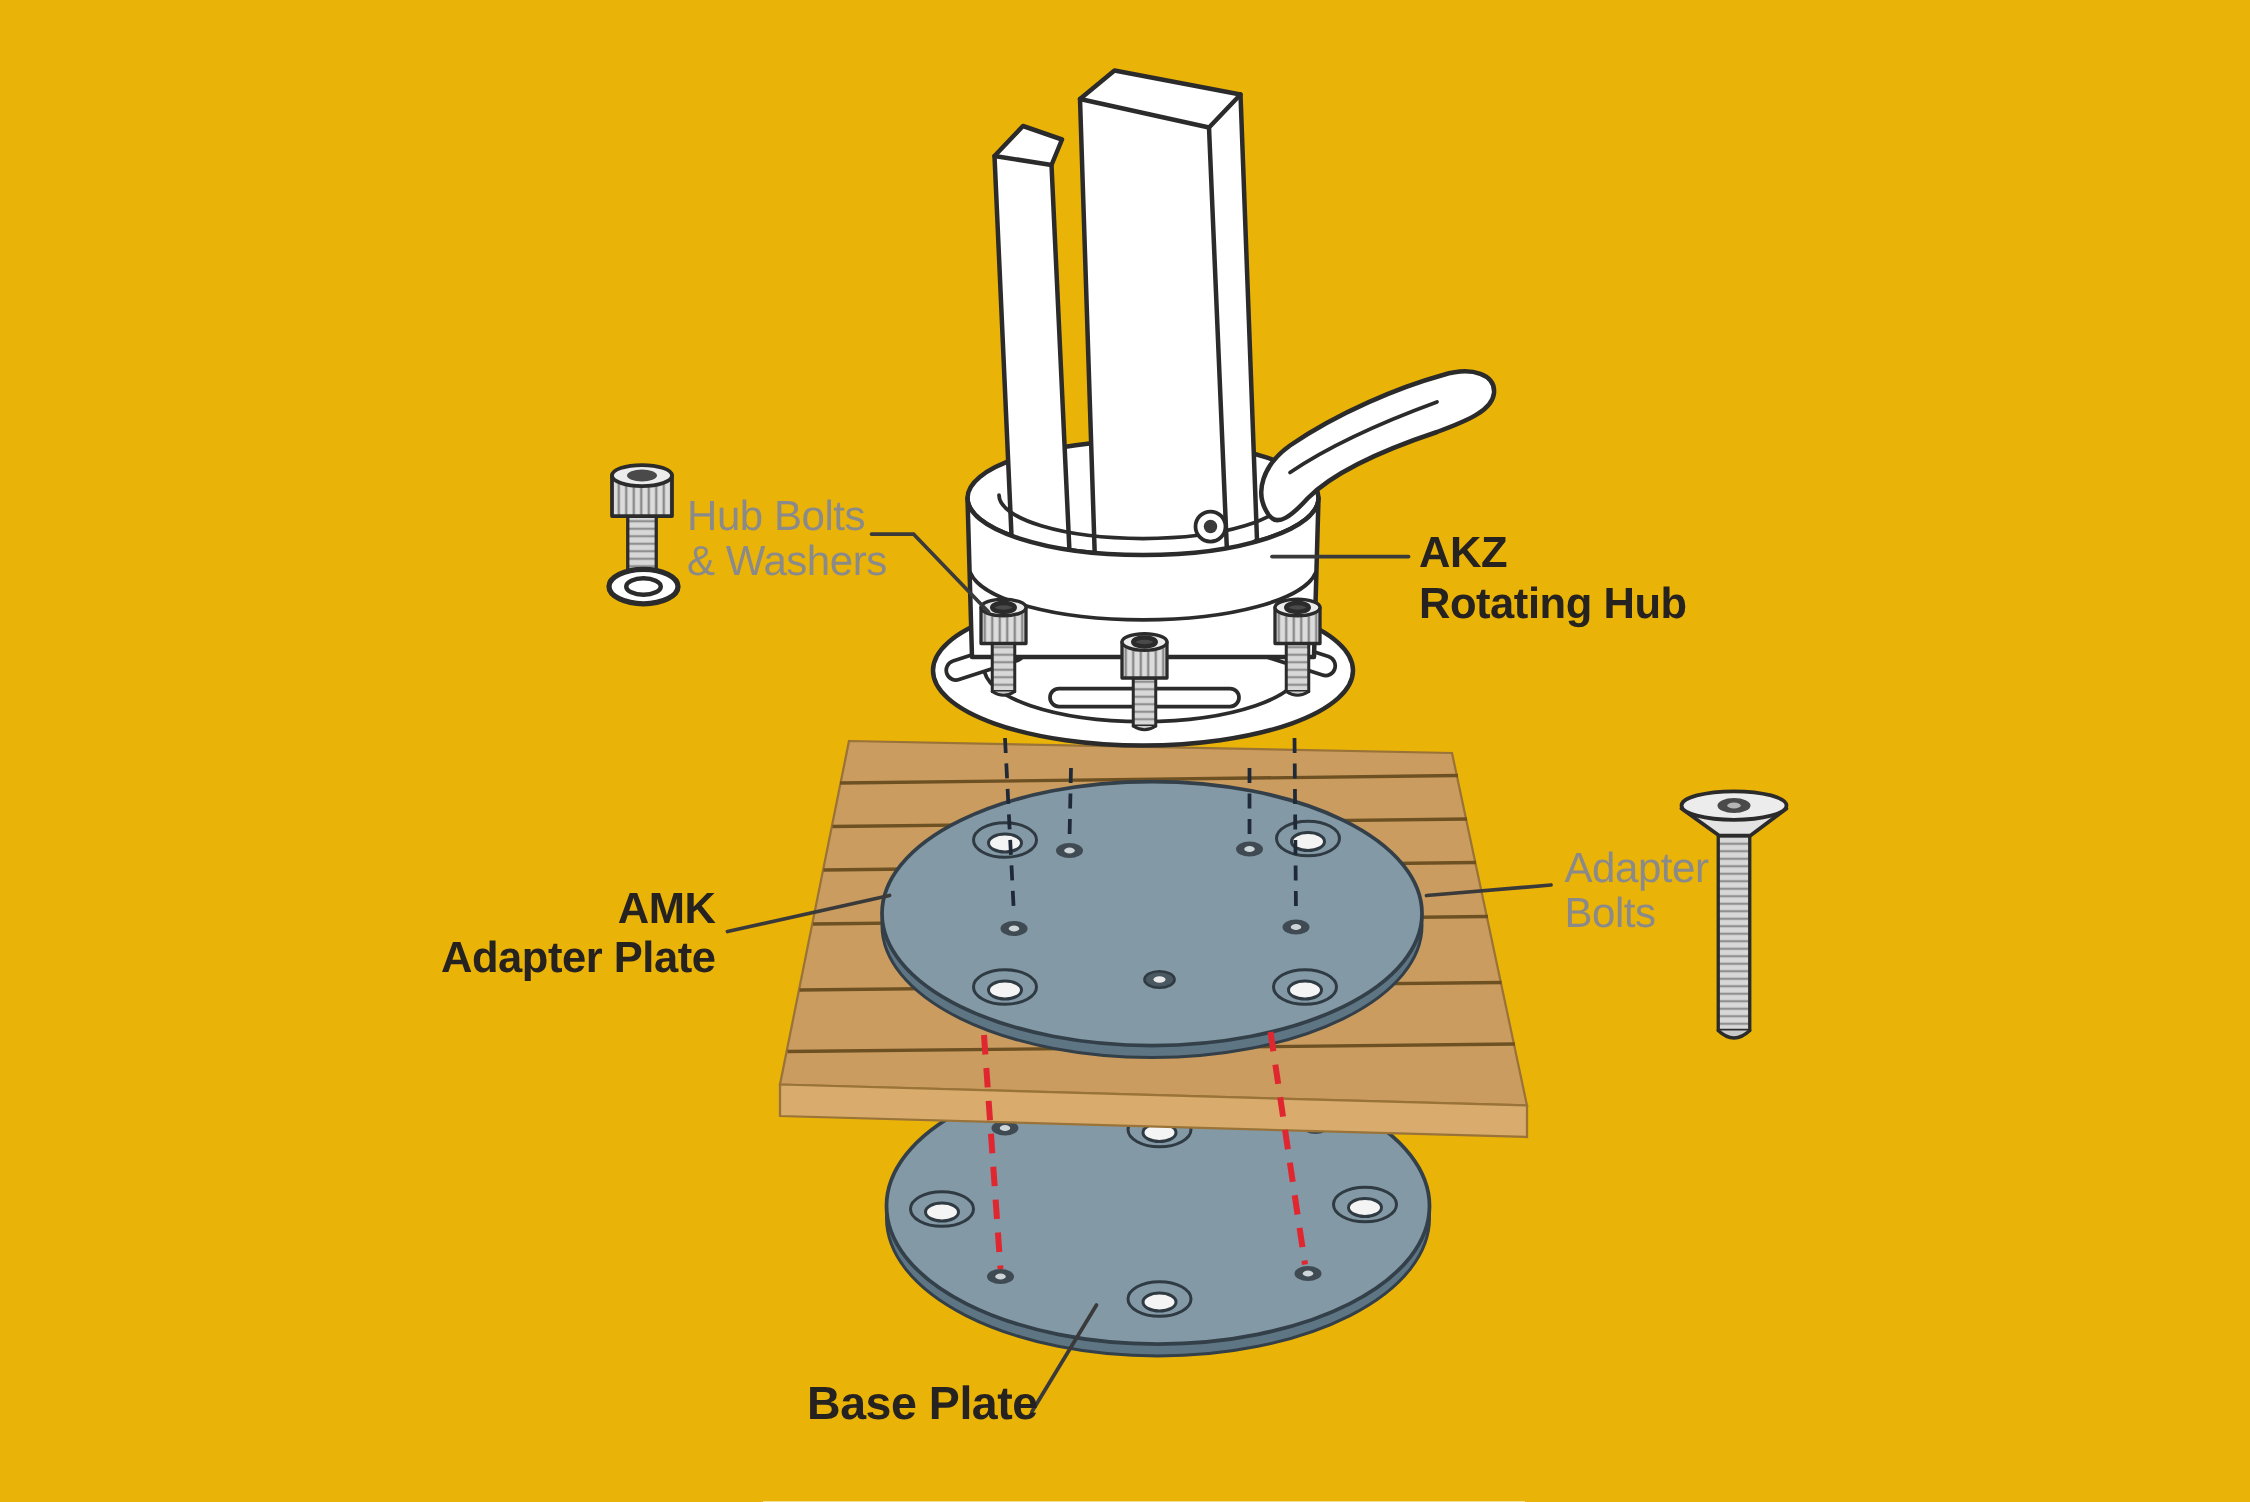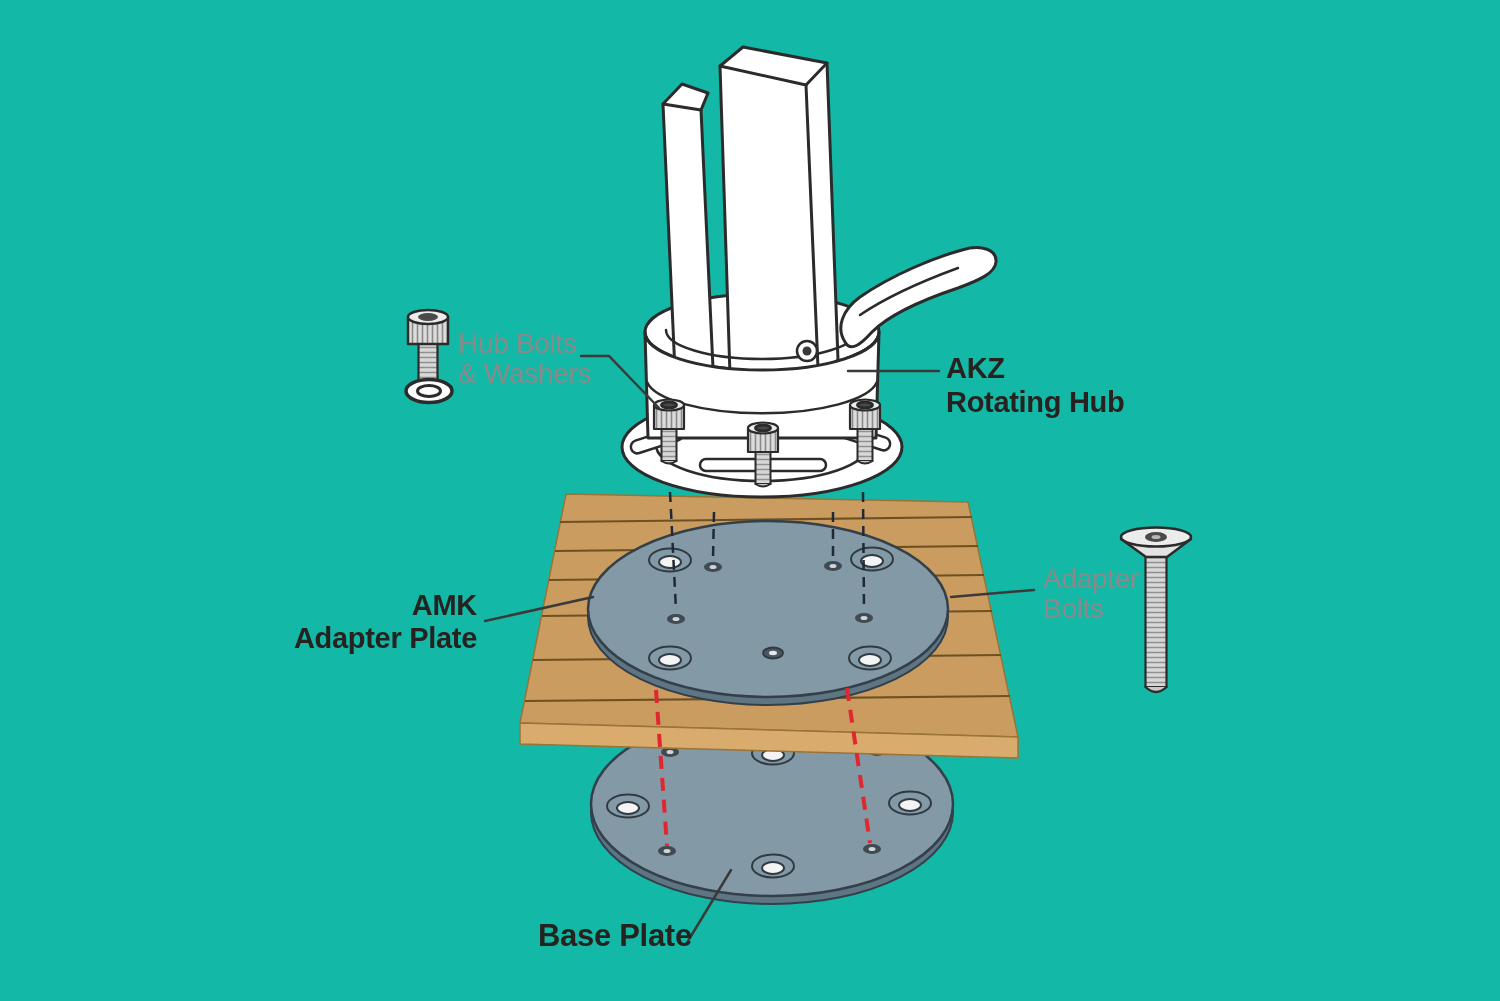--- a/index.html
+++ b/index.html
@@ -1,16 +1,16 @@
 <!DOCTYPE html>
 <html><head>
 <meta charset="utf-8">
 <style>
   html,body{margin:0;padding:0;background:#ffffff;}
-  .stage{position:relative;width:1500px;height:1001px;background:#14b8a6;overflow:hidden;
+  .stage{position:relative;width:1500px;height:1001px;background:#eab308;overflow:hidden;
          font-family:"Liberation Sans", sans-serif;}
   svg{display:block;}
   text{font-family:"Liberation Sans", sans-serif;}
   .lbl-gray{font-size:28px;font-weight:400;letter-spacing:-0.3px;}
   .lbl-bold{font-size:29px;font-weight:700;letter-spacing:-0.3px;}
   .lbl-big{font-size:31px;font-weight:700;letter-spacing:-0.3px;}
 </style>
 </head>
 <body>
 

